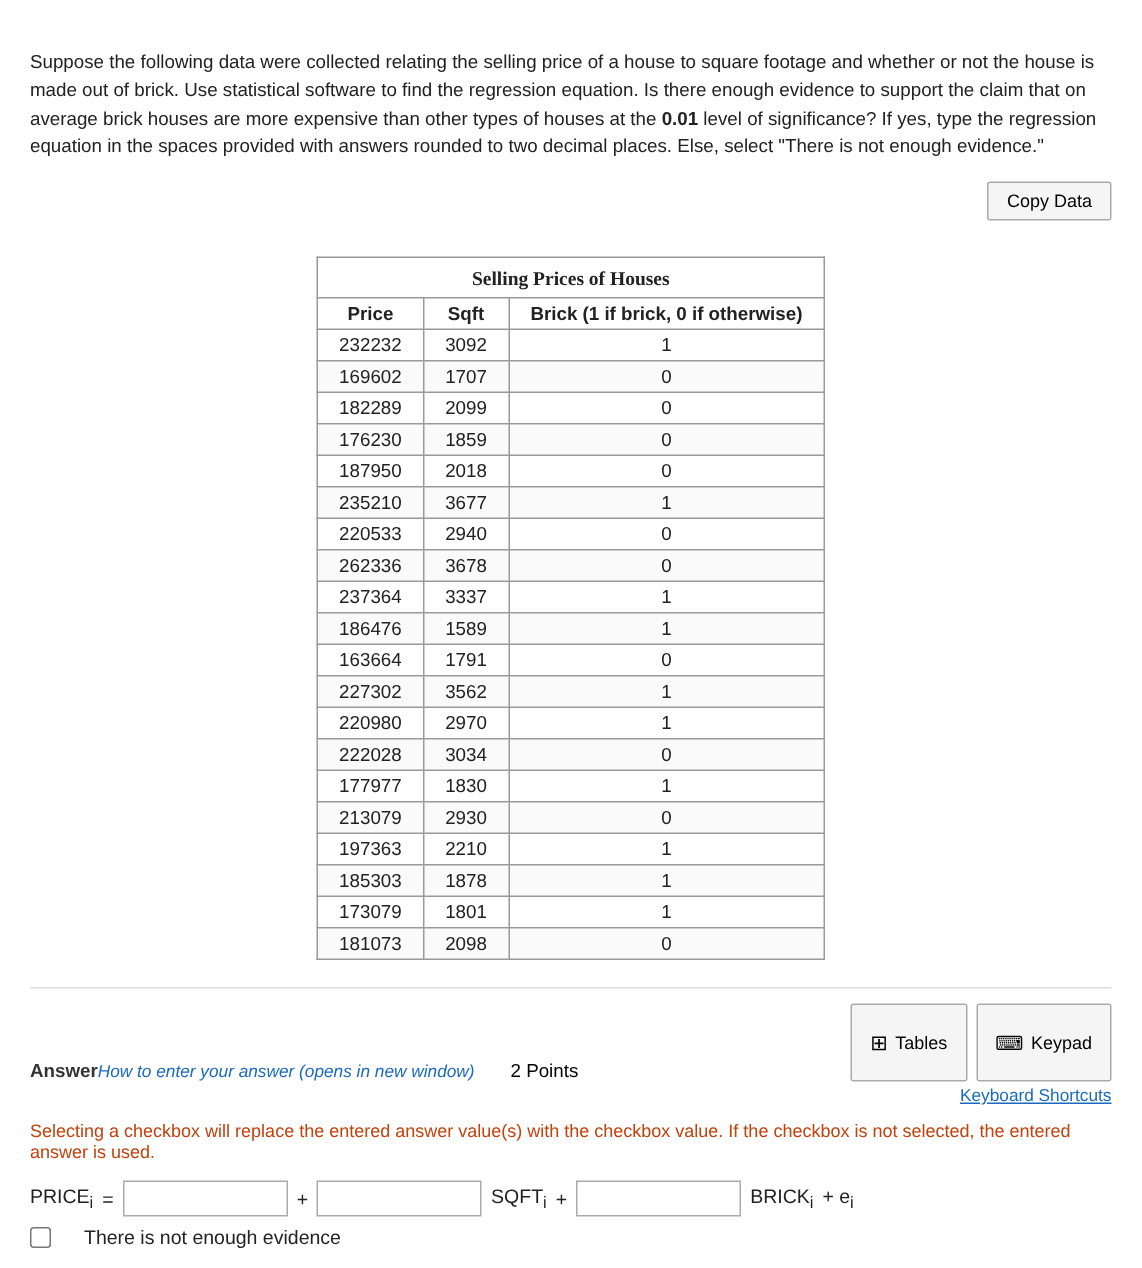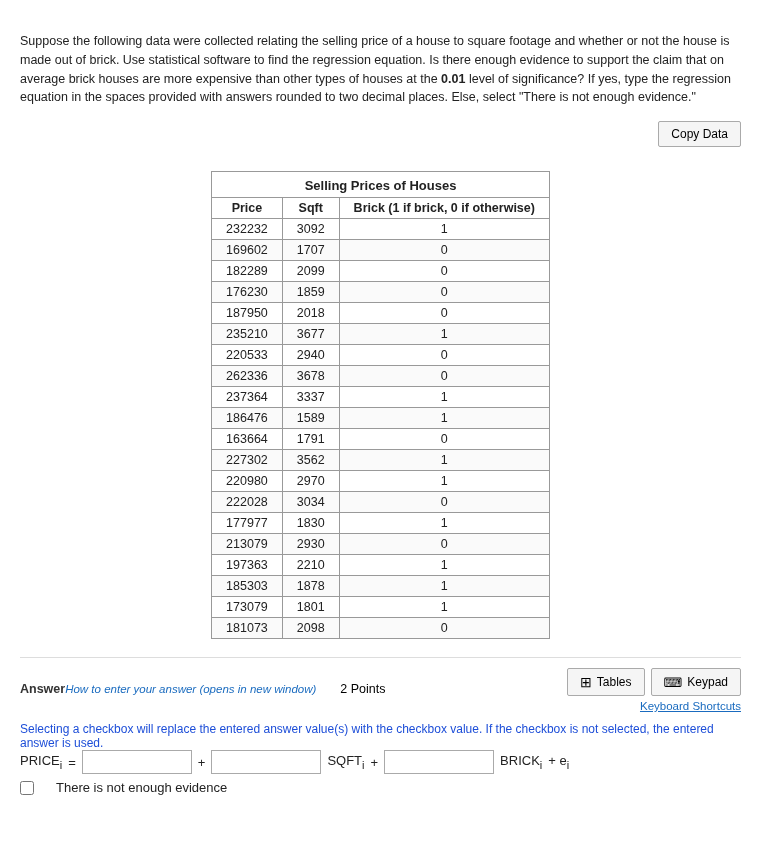--- a/index.html
+++ b/index.html
@@ -43,20 +43,21 @@
       min-width: 300px;
     }
     .data-table caption {
       font-size: 13px;
       font-weight: bold;
       padding: 6px 0 4px 0;
       text-align: center;
       border: 1px solid #999;
       border-bottom: none;
       background: #fff;
+      font-family: Liberation Serif, serif;
     }
     .data-table th, .data-table td {
       border: 1px solid #999;
       padding: 3px 14px;
       text-align: center;
     }
     .data-table thead th {
       background: #fff;
       font-weight: bold;
       font-size: 12.5px;
@@ -82,41 +83,42 @@
     .answer-points {
       font-size: 12.5px;
       color: #000000;
     }
     .btn-group {
       display: flex;
       gap: 6px;
       margin-left: auto;
     }
     .btn-tables, .btn-keypad {
-      padding: 5px 12px;
+      padding: 17px 12px;
       font-size: 12px;
       border: 1px solid #aaa;
       background: #f5f5f5;
       cursor: pointer;
       border-radius: 2px;
       display: flex;
       align-items: center;
       gap: 5px;
     }
     .keyboard-shortcuts {
       text-align: right;
       font-size: 11.5px;
       color: #1a6bbf;
       margin-bottom: 10px;
       text-decoration: underline;
       cursor: pointer;
     }
     .checkbox-note {
       font-size: 12px;
-      color: #1d4ed8;
+      color: #c2410c;
+      margin-bottom: 12px;
     }
     .equation-row {
       display: flex;
       align-items: center;
       gap: 6px;
       font-size: 13px;
       flex-wrap: wrap;
     }
     .eq-label {
       font-size: 13px;

